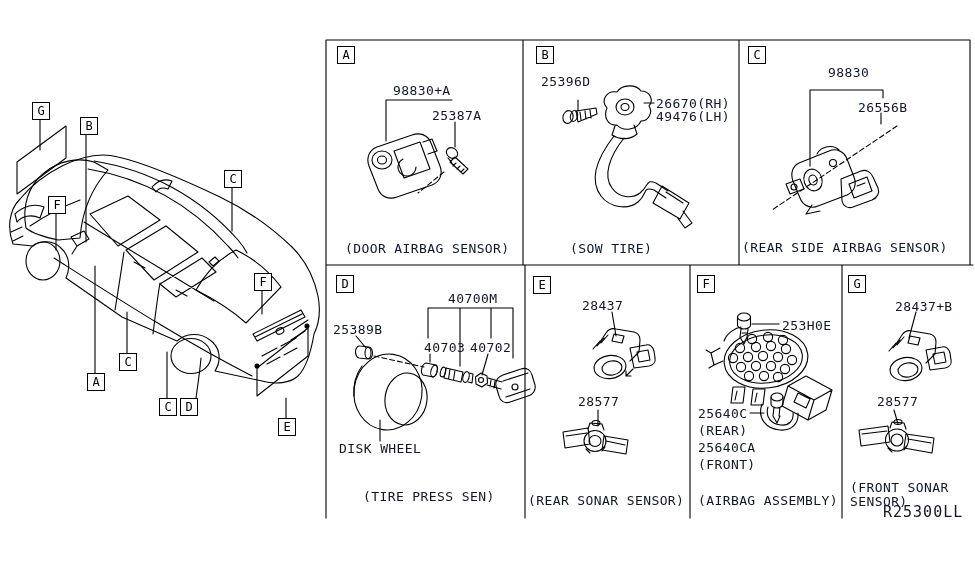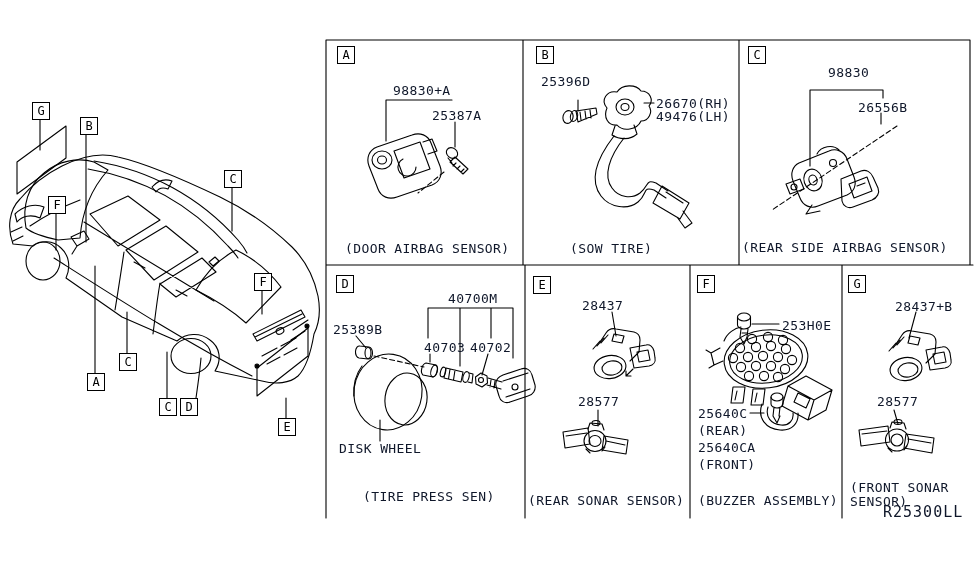--- a/index.html
+++ b/index.html
@@ -251,21 +251,21 @@
 
   <span class="lbl" style="left:582px;top:299px">28437</span>
   <span class="lbl" style="left:578px;top:395px">28577</span>
   <span class="lbl" style="left:528px;top:494px">(REAR SONAR SENSOR)</span>
 
   <span class="lbl" style="left:782px;top:319px">253H0E</span>
   <span class="lbl" style="left:698px;top:407px">25640C</span>
   <span class="lbl" style="left:698px;top:424px">(REAR)</span>
   <span class="lbl" style="left:698px;top:441px">25640CA</span>
   <span class="lbl" style="left:698px;top:458px">(FRONT)</span>
-  <span class="lbl" style="left:698px;top:494px">(BUZZER ASSEMBLY)</span>
+  <span class="lbl" style="left:698px;top:494px">(AIRBAG ASSEMBLY)</span>
 
   <span class="lbl" style="left:895px;top:300px">28437+B</span>
   <span class="lbl" style="left:877px;top:395px">28577</span>
   <span class="lbl" style="left:850px;top:481px">(FRONT SONAR</span>
   <span class="lbl" style="left:850px;top:495px">SENSOR)</span>
   <span class="lbl ref" style="left:883px;top:505px">R25300LL</span>
 
 </div>
 
 </body></html>

